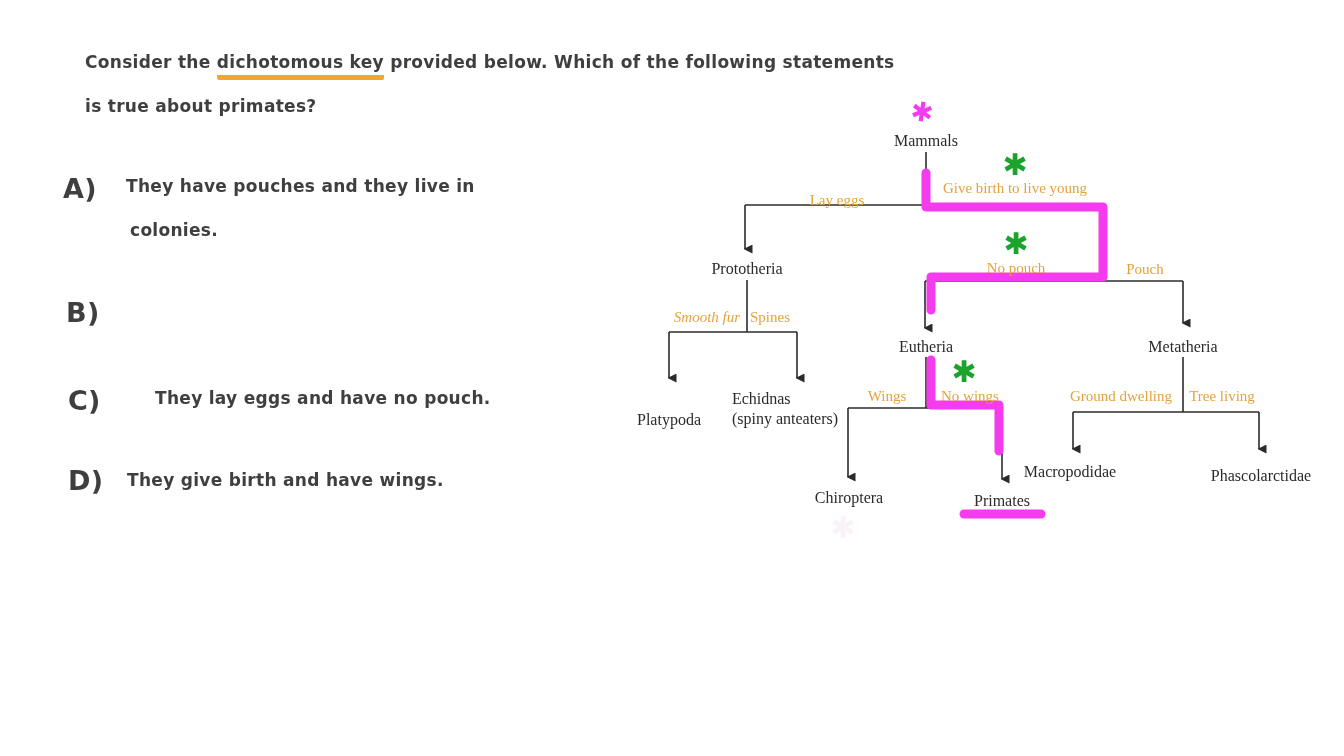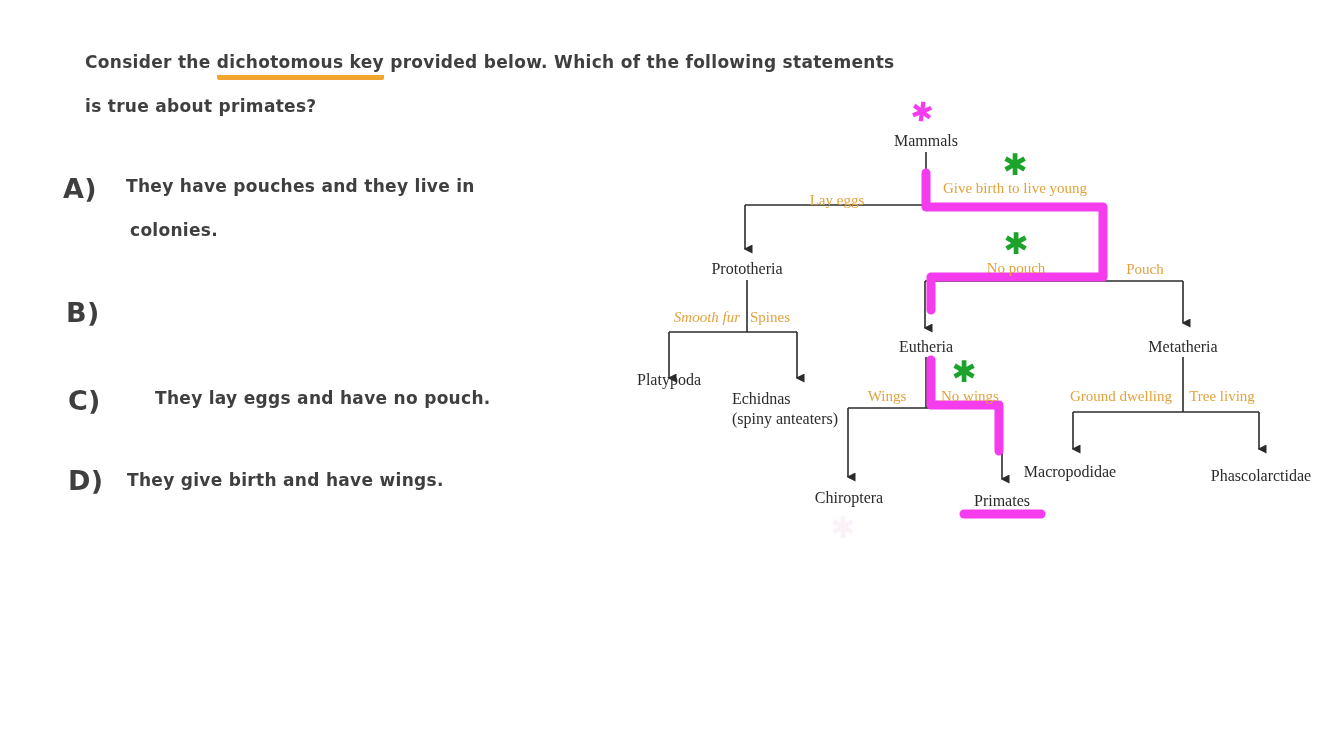--- a/index.html
+++ b/index.html
@@ -122,21 +122,21 @@
       <path class="hi" d="M926 173 V207 H1103 V277 H931 V310"></path>
       <path class="hi" d="M931 360 V405 H999 V451"></path>
       <path class="hi" d="M964 514 H1041"></path>
     </g>
   </svg>
 
   <div class="node" style="left:926px;top:141px;">Mammals</div>
   <div class="node" style="left:747px;top:269px;">Prototheria</div>
   <div class="node" style="left:926px;top:347px;">Eutheria</div>
   <div class="node" style="left:1183px;top:347px;">Metatheria</div>
-  <div class="node" style="left:669px;top:380px;text-align:right;">Platypoda</div>
+  <div class="node" style="left:669px;top:420px;text-align:right;">Platypoda</div>
   <div class="node node-2line" style="left:785px;top:409px;">
     <div>Echidnas</div>
     <div>(spiny anteaters)</div>
   </div>
   <div class="node" style="left:849px;top:498px;">Chiroptera</div>
   <div class="node" style="left:1002px;top:501px;">Primates</div>
   <div class="node" style="left:1070px;top:472px;">Macropodidae</div>
   <div class="node" style="left:1261px;top:476px;">Phascolarctidae</div>
 
   <div class="cond" style="left:837px;top:188px;margin-top:12px;">Lay eggs</div>

